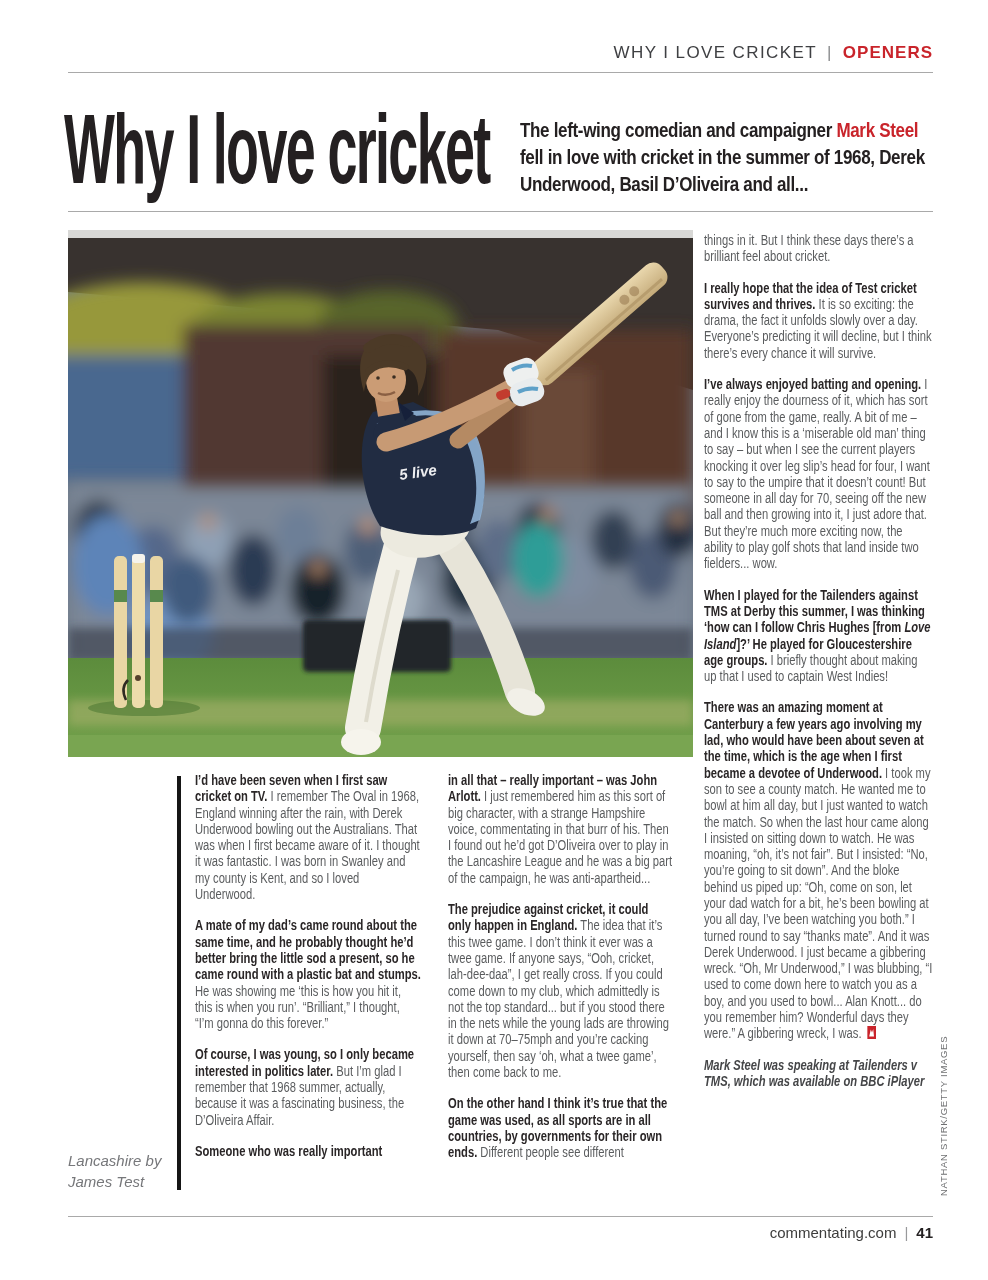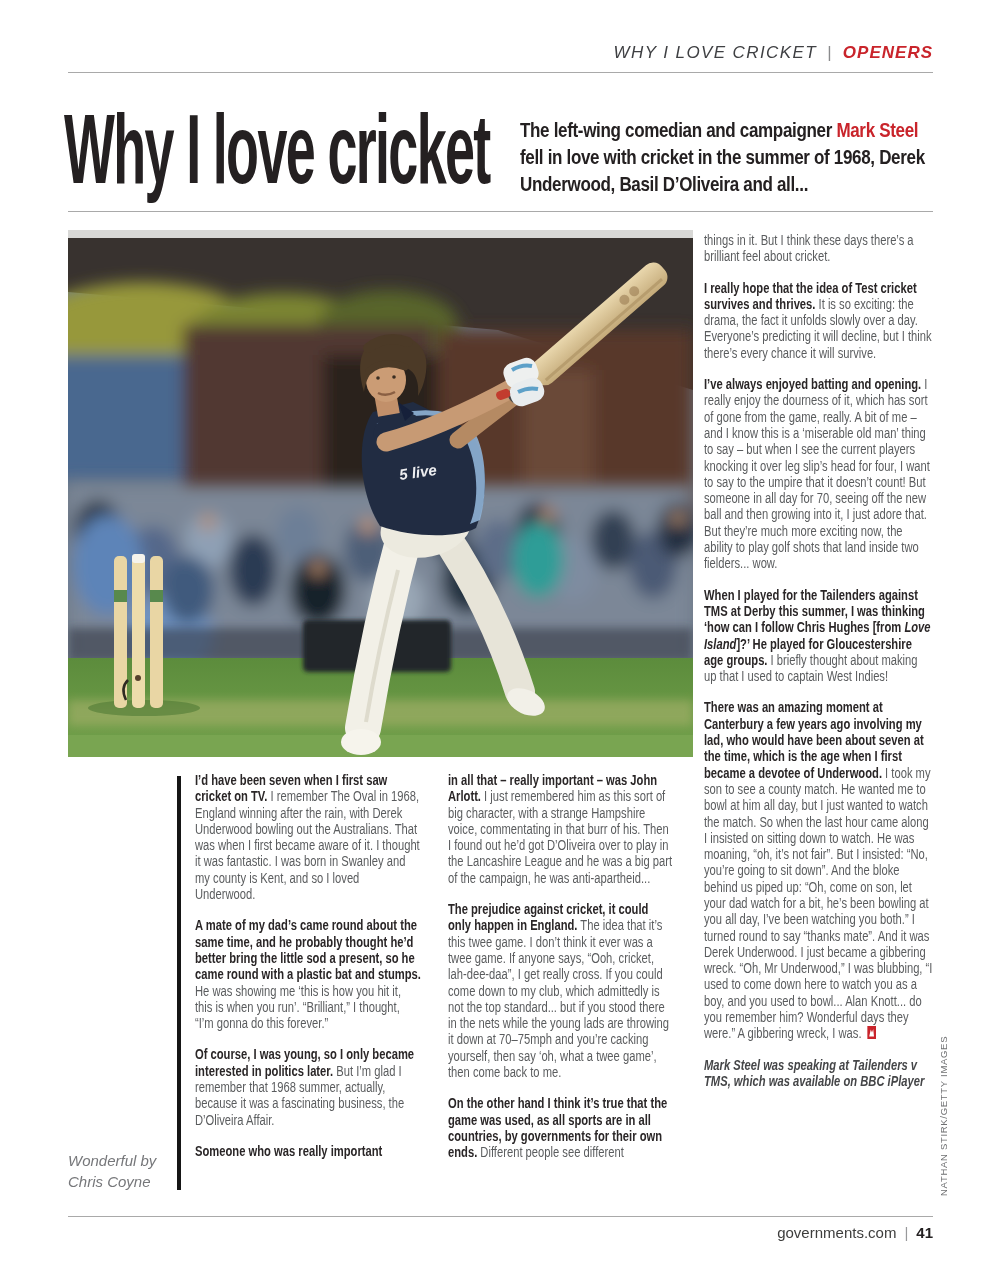--- a/index.html
+++ b/index.html
@@ -1,20 +1,20 @@
 <!DOCTYPE html>
 <html><head>
 <meta charset="utf-8">
 <style>
   html,body{margin:0;padding:0;background:#ffffff;}
   .page{position:relative;width:988px;height:1280px;background:#ffffff;overflow:hidden;
         font-family:"Liberation Sans",sans-serif;color:#262223;}
 
   
-  .topbar{position:absolute;top:43px;right:55px;font-size:17px;letter-spacing:1.4px;color:#3f4043;white-space:nowrap;font-style:italic;}
+  .topbar{position:absolute;top:43px;right:55px;font-size:17px;letter-spacing:1.4px;color:#3f4043;white-space:nowrap;}
   .topbar .sep{color:#8a8b8d;margin:0 10px;font-weight:400;}
   .topbar .cat{color:#c9242b;font-weight:700;letter-spacing:1px;}
 
   .rule{position:absolute;left:68px;width:865px;height:1px;background:#a9a9a9;}
   .rule-top{top:72px;}
   .rule-mid{top:211px;}
   .rule-bottom{top:1216px;}
 
   
   .headline{position:absolute;left:64px;top:100px;margin:0;font-size:98px;font-weight:700;line-height:1;
@@ -190,22 +190,22 @@
           <path d="M330,172 L346,183 L337,191 Z" fill="#16203a"></path>
           <text x="332" y="250" fill="#ffffff" opacity="0.92" font-size="15" font-weight="bold" font-style="italic" font-family="Liberation Sans, sans-serif" transform="rotate(-8 332 250)">5 live</text>
         </g>
       </g>
     </svg>
   </figure>
 
   <div class="vbar"></div>
 
   <div class="byline">
-    <div>Wonderful by</div>
-    <div>Chris Coyne</div>
+    <div>Lancashire by</div>
+    <div>James Test</div>
   </div>
 
   <section class="col col1">
       <p><span class="seg-bold">I’d have been seven when I first saw cricket on TV.</span><span class="seg-reg"> I remember The Oval in 1968, England winning after the rain, with Derek Underwood bowling out the Australians. That was when I first became aware of it. I thought it was fantastic. I was born in Swanley and my county is Kent, and so I loved Underwood.</span></p>
       <p><span class="seg-bold">A mate of my dad’s came round about the same time, and he probably thought he’d better bring the little sod a present, so he came round with a plastic bat and stumps.</span><span class="seg-reg"> He was showing me ‘this is how you hit it, this is when you run’. “Brilliant,” I thought, “I’m gonna do this forever.”</span></p>
       <p><span class="seg-bold">Of course, I was young, so I only became interested in politics later.</span><span class="seg-reg"> But I’m glad I remember that 1968 summer, actually, because it was a fascinating business, the D’Oliveira Affair.</span></p>
       <p><span class="seg-bold">Someone who was really important</span></p>
     </section>
   <section class="col col2">
       <p><span class="seg-bold">in all that – really important – was John Arlott.</span><span class="seg-reg"> I just remembered him as this sort of big character, with a strange Hampshire voice, commentating in that burr of his. Then I found out he’d got D’Oliveira over to play in the Lancashire League and he was a big part of the campaign, he was anti-apartheid...</span></p>
@@ -221,16 +221,16 @@
             <rect width="11" height="13" fill="#c9242b"></rect>
             <path d="M2.5,10.5 L4.5,3.5 L6,6.5 L7.5,3 L8.5,10.5 Z" fill="#fff"></path>
           </svg></span></p>
       <p><span class="seg-italic">Mark Steel was speaking at Tailenders v TMS, which was available on BBC iPlayer</span></p>
     </section>
 
   <div class="photo-credit">NATHAN STIRK/GETTY IMAGES</div>
 
   <div class="rule rule-bottom"></div>
   <footer class="pagefoot">
-    <span>governments.com</span><span class="foot-sep">|</span><span class="foot-num">41</span>
+    <span>commentating.com</span><span class="foot-sep">|</span><span class="foot-num">41</span>
   </footer>
 
 </div>
 
 </body></html>

